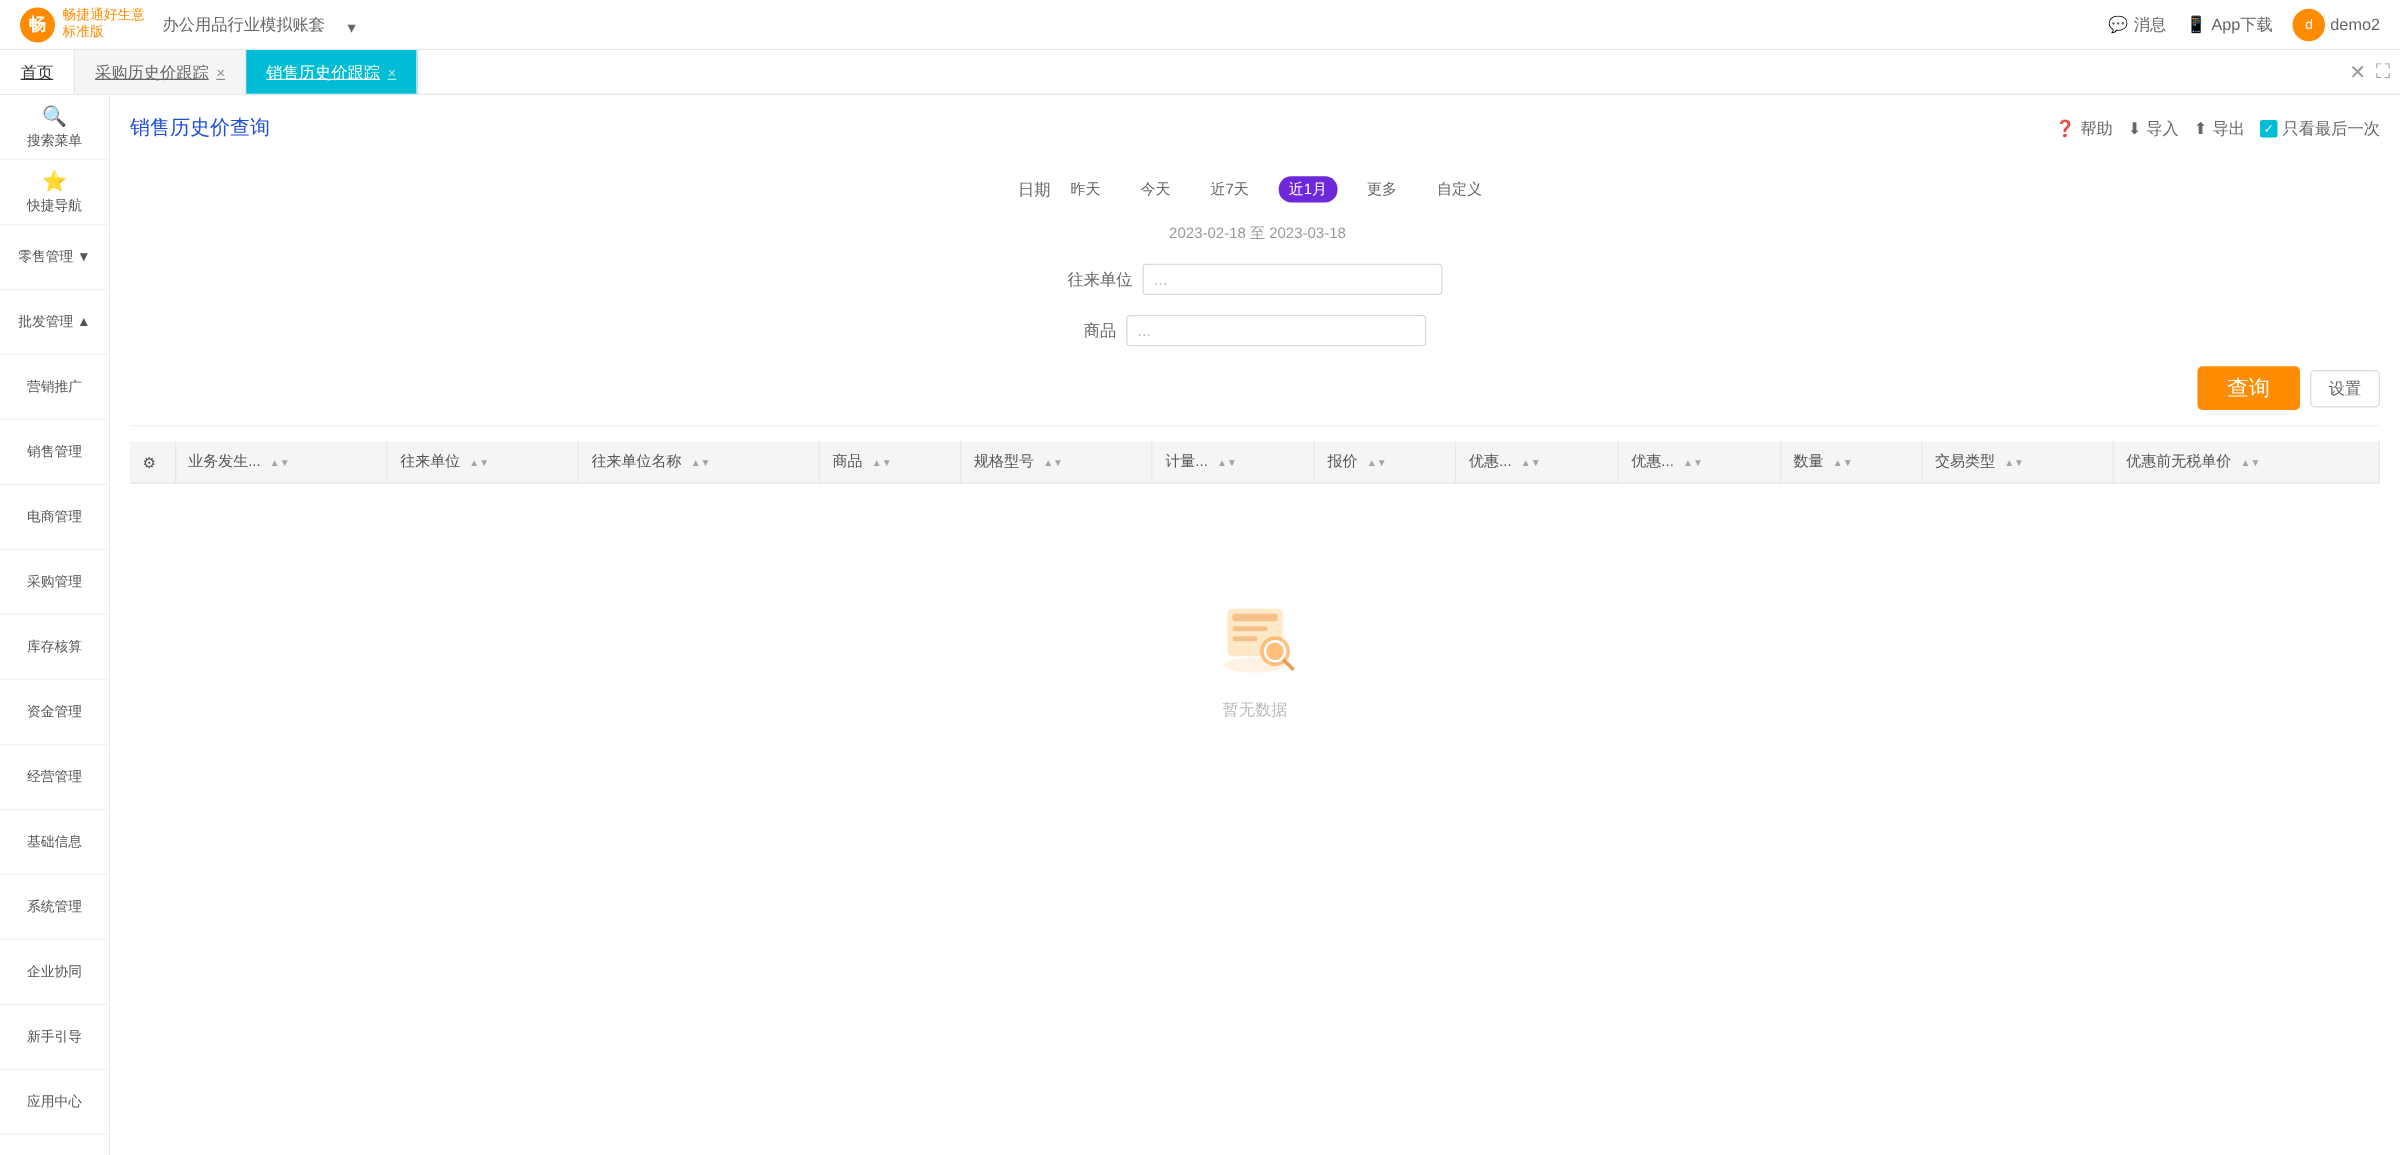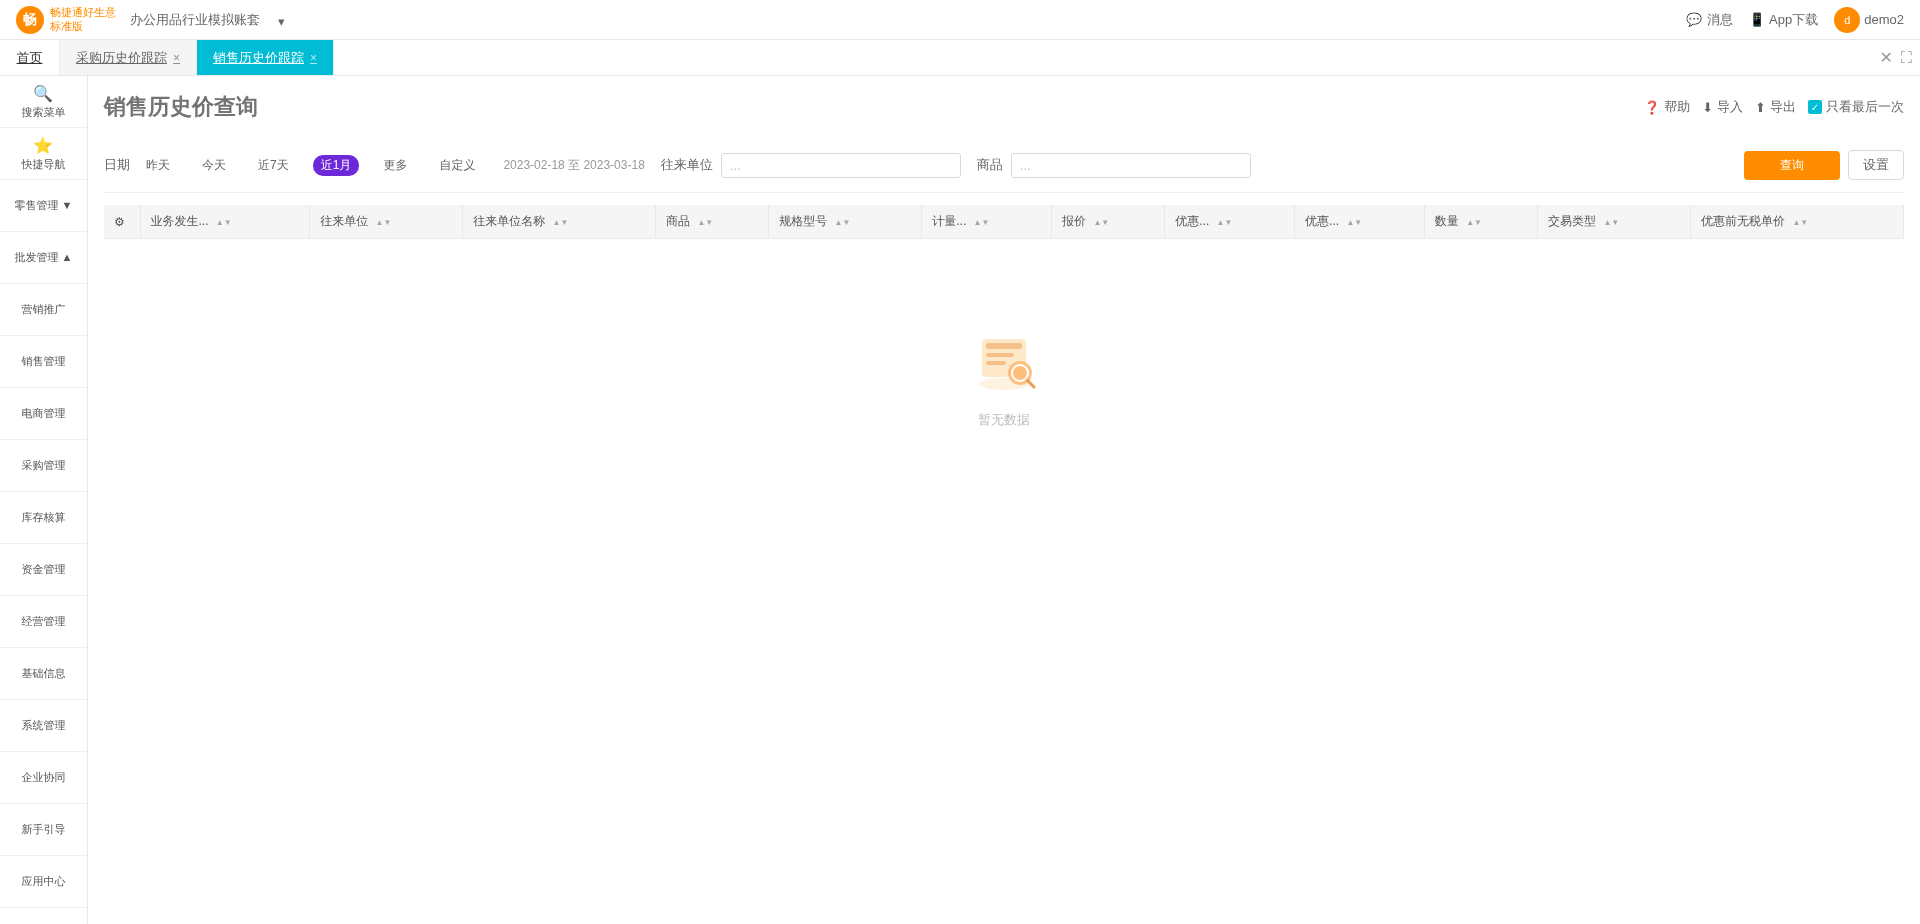--- a/index.html
+++ b/index.html
@@ -36,36 +36,36 @@
     .sidebar-item .label { font-size: 11px; text-align: center; }
 
     
     .content { flex: 1; display: flex; flex-direction: column; overflow: hidden; background: #f0f2f5; padding: 0; }
 
     
     .page-content { flex: 1; background: #fff; margin: 0; padding: 16px; display: flex; flex-direction: column; overflow: hidden; }
 
     
     .page-header { display: flex; align-items: center; justify-content: space-between; margin-bottom: 16px; }
-    .page-title { font-size: 22px; font-weight: bold; color: #737373; }
+    .page-title { font-size: 16px; font-weight: normal; color: #1d4ed8; }
     .page-actions { display: flex; align-items: center; gap: 12px; color: #666; font-size: 13px; }
     .page-action-item { display: flex; align-items: center; gap: 4px; cursor: pointer; }
     .checkbox-checked { width: 14px; height: 14px; background: #00bcd4; border-radius: 2px; display: flex; align-items: center; justify-content: center; color: #fff; font-size: 10px; }
 
     
-    .filter-bar { display: flex; align-items: center; gap: 16px; margin-bottom: 12px; padding: 12px 0; border-bottom: 1px solid #f0f0f0; flex-wrap: wrap; }
+    .filter-bar { display: flex; align-items: center; gap: 16px; margin-bottom: 12px; padding: 12px 0; border-bottom: 1px solid #f0f0f0; flex-wrap: wrap; flex-direction: column; }
     .filter-group { display: flex; align-items: center; gap: 8px; }
     .filter-label { color: #666; font-size: 13px; white-space: nowrap; }
     .date-btns { display: flex; align-items: center; gap: 16px; }
     .date-btn { padding: 2px 8px; border-radius: 3px; cursor: pointer; font-size: 12px; color: #666; background: transparent; border: none; }
     .date-btn.active { background: #6d28d9; color: #fff; border-radius: 10px; }
     .date-range { font-size: 12px; color: #999; margin-left: 4px; }
     .filter-input { border: 1px solid #d9d9d9; border-radius: 3px; padding: 4px 8px; font-size: 13px; min-width: 200px; color: #333; display: flex; align-items: center; justify-content: space-between; cursor: pointer; }
     .filter-right { margin-left: auto; display: flex; align-items: center; gap: 8px; }
-    .btn-query { background: #ff8c00; color: #fff; border: none; border-radius: 4px; padding: 6px 36px; font-size: 12px; cursor: pointer; }
+    .btn-query { background: #ff8c00; color: #fff; border: none; border-radius: 4px; padding: 6px 24px; font-size: 17px; cursor: pointer; }
     .btn-settings { background: #fff; color: #666; border: 1px solid #d9d9d9; border-radius: 4px; padding: 5px 14px; font-size: 13px; cursor: pointer; }
 
     
     .table-wrapper { flex: 1; overflow: auto; }
     table { width: 100%; border-collapse: collapse; font-size: 12px; }
     thead tr { background: #f5f5f5; }
     th { padding: 8px 10px; text-align: left; color: #555; font-weight: normal; border-bottom: 1px solid #e8e8e8; border-right: 1px solid #e8e8e8; white-space: nowrap; cursor: pointer; }
     th:first-child { width: 36px; }
     th .sort-arrows { display: inline-flex; flex-direction: column; margin-left: 4px; opacity: 0.5; font-size: 8px; }
 

